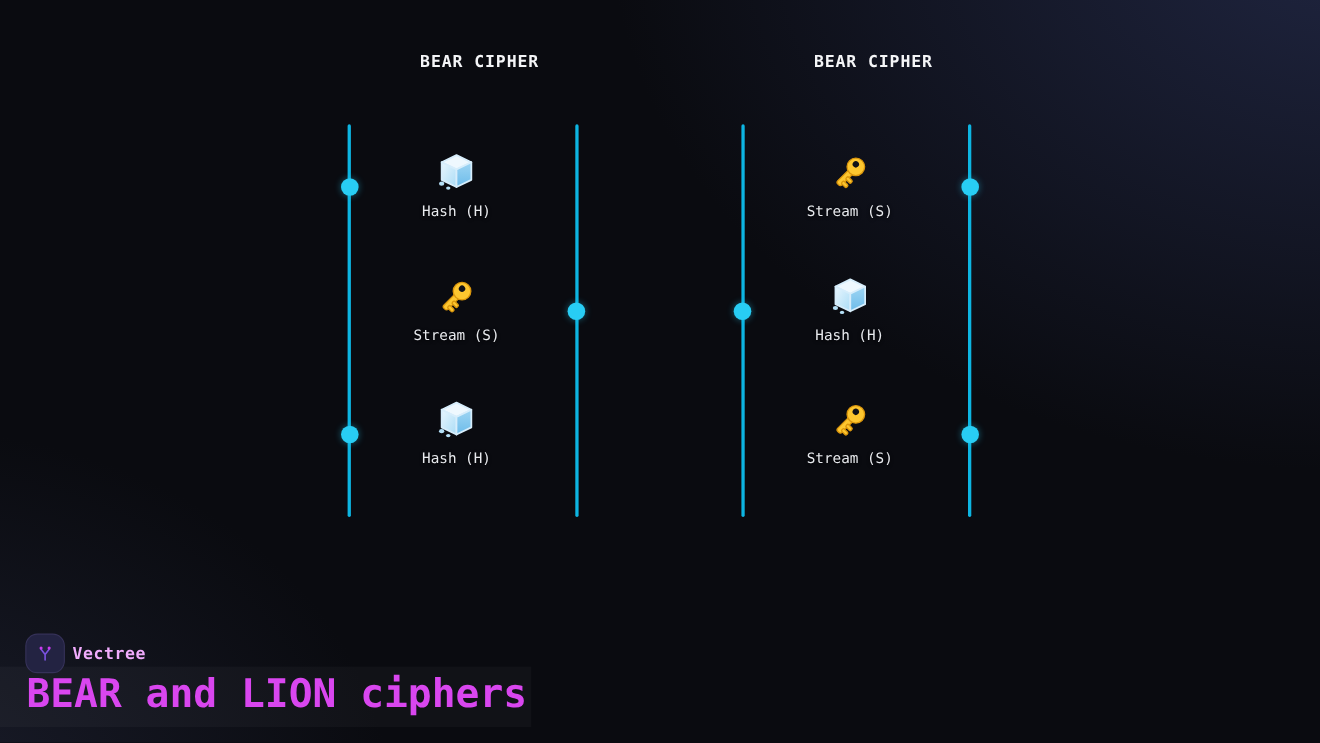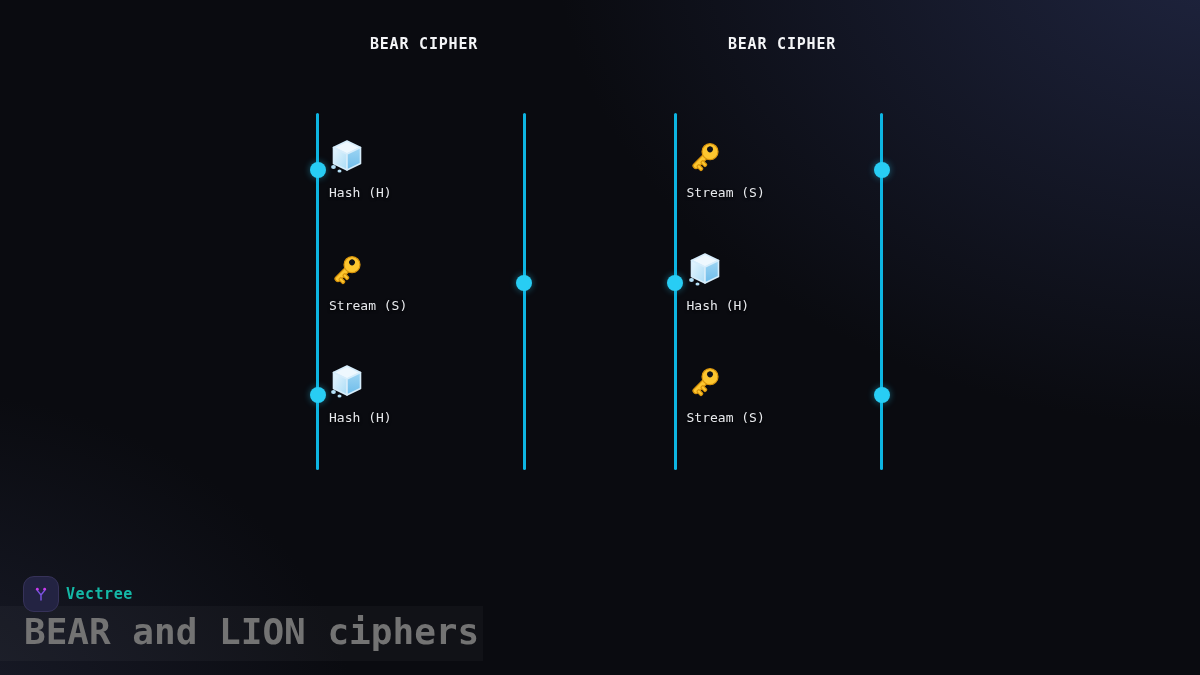--- a/index.html
+++ b/index.html
@@ -9,39 +9,39 @@
     color:#ffffff;
     background:
       radial-gradient(1100px 800px at 103% -10%, rgba(33,39,68,.95) 0%, rgba(33,39,68,0) 62%),
       radial-gradient(820px 620px at -8% 108%, rgba(29,32,48,.85) 0%, rgba(29,32,48,0) 55%),
       #0a0b10;
   }
   .canvas{position:relative;width:1200px;height:675px}
   .column{position:absolute;inset:0;pointer-events:none}
   .col-title{
     position:absolute;top:35px;transform:translateX(-50%);
-    margin:0;font-size:15px;font-weight:bold;letter-spacing:.8px;color:#f4f5f7;white-space:nowrap;
+    margin:12px;font-size:15px;font-weight:bold;letter-spacing:.8px;color:#f4f5f7;white-space:nowrap;
   }
   #col-bear .col-title{left:424px}
   #col-lion .col-title{left:782px}
   .track{position:absolute;width:3px;border-radius:2px;background:#0db5e2}
   .dot{position:absolute;width:16px;height:16px;border-radius:50%;background:#28cdf4;box-shadow:0 0 7px rgba(40,205,244,.45)}
-  .item{position:absolute;width:172px;}
+  .item{position:absolute;width:172px;text-align:center}
   .item-icon{height:36px;line-height:0}
   .item-icon svg{width:36px;height:36px}
   .item-label{margin-top:11px;font-size:13px;color:#e8eaee;text-shadow:0 1px 3px rgba(0,0,0,.9);white-space:nowrap}
   
   .title-backdrop{position:absolute;left:0;top:606px;width:483px;height:55px;background:rgba(255,255,255,.03)}
   .footer-logo{
     position:absolute;left:23px;top:576px;width:36px;height:36px;border-radius:11px;
     background:#232342;border:1px solid #363259;box-sizing:border-box;
     display:flex;align-items:center;justify-content:center;
   }
-  .brand{position:absolute;left:66px;top:585px;font-size:15px;font-weight:bold;letter-spacing:.5px;color:#14b8a6}
-  .page-title{position:absolute;left:24px;top:611px;margin:0;font-size:36px;font-weight:bold;letter-spacing:0;color:#737373;white-space:nowrap}
+  .brand{position:absolute;left:66px;top:585px;font-size:15px;font-weight:bold;letter-spacing:.5px;color:#f0abfc}
+  .page-title{position:absolute;left:24px;top:611px;margin:0;font-size:36px;font-weight:bold;letter-spacing:0;color:#d946ef;white-space:nowrap}
   .page-url{position:absolute;right:24px;top:625px;font-size:14px;color:#78818f;white-space:nowrap}
 </style>
 </head>
 <body>
 
 <div class="canvas">
 
   <section class="column" id="col-bear">
     <h2 class="col-title">BEAR CIPHER</h2>
   <div class="track" style="left: 316.25px; top: 113px; height: 357px; background: rgb(13, 181, 226);"></div>

